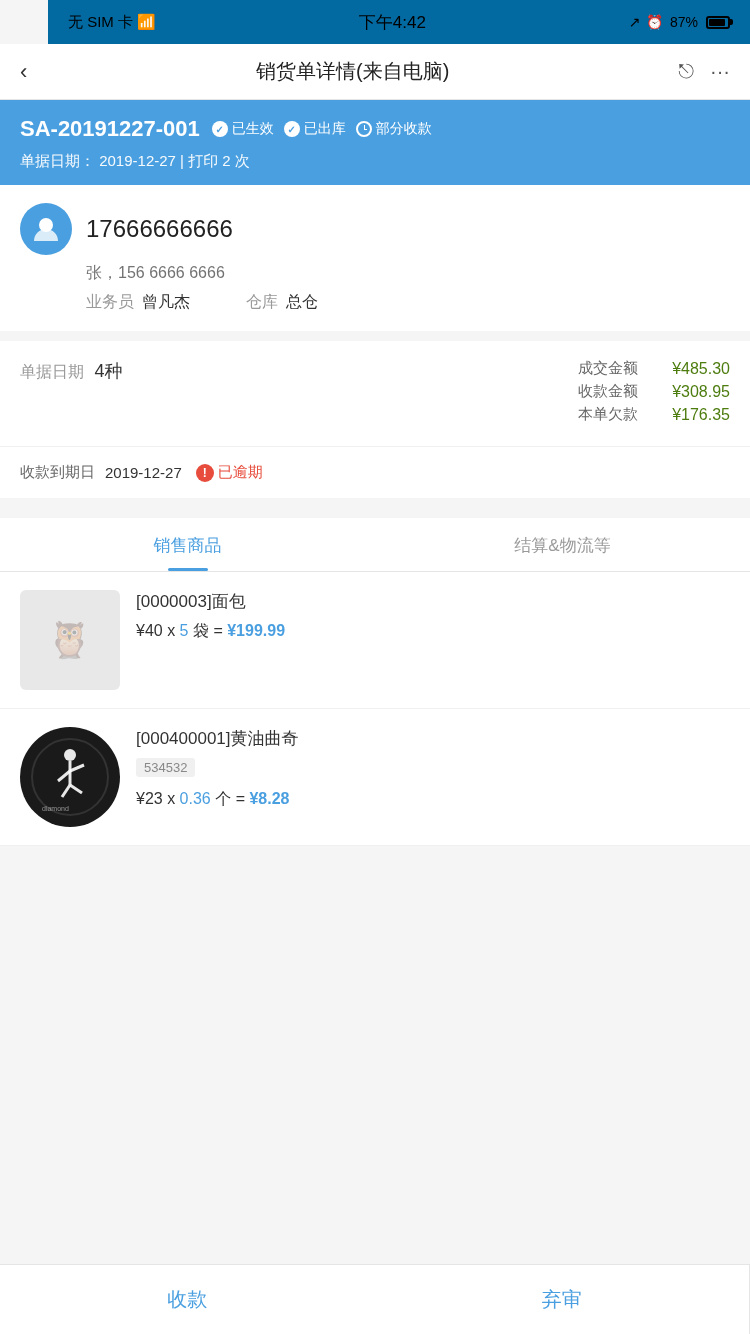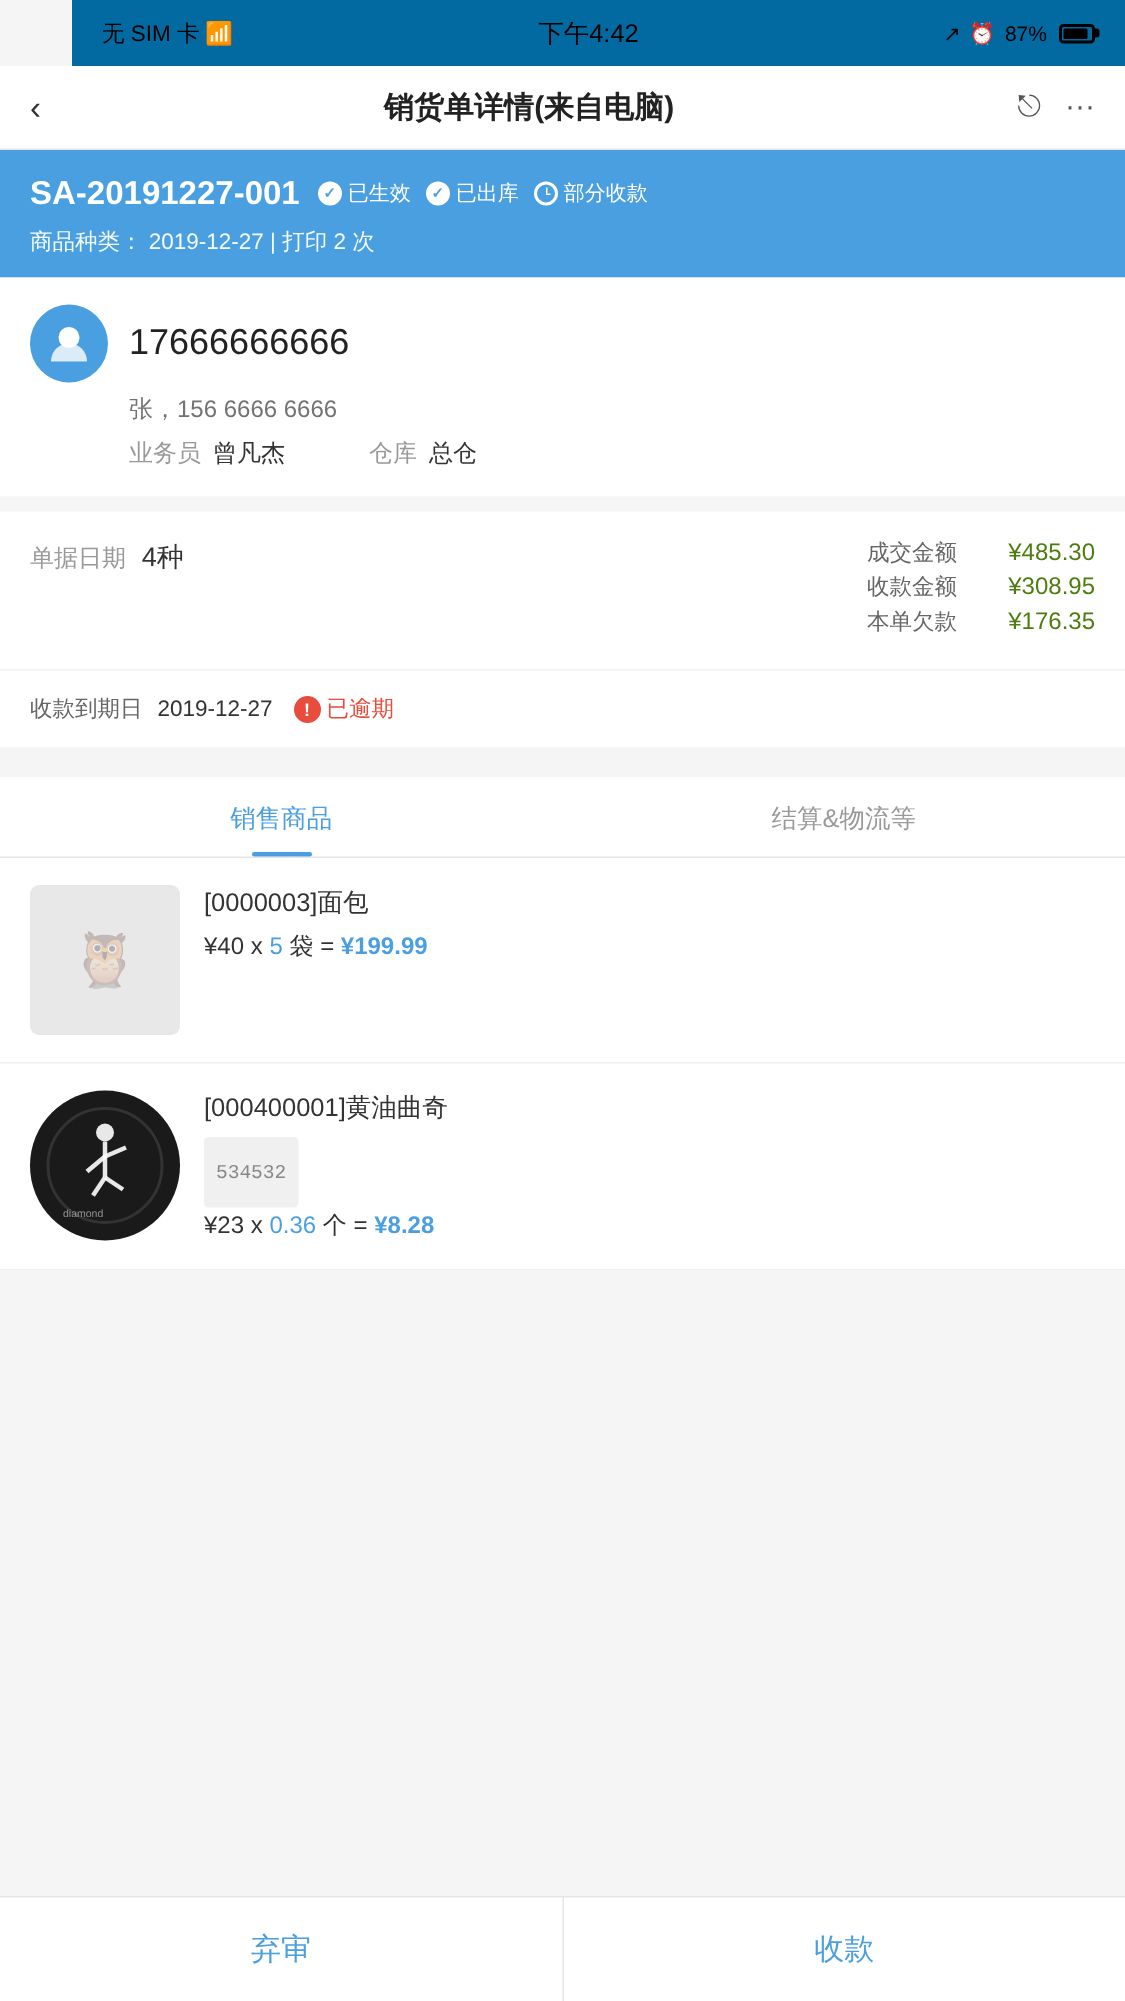--- a/index.html
+++ b/index.html
@@ -66,21 +66,21 @@
       padding: 0 20px;
       border-bottom: 1px solid #e5e5e5;
     }
     .nav-back {
       font-size: 22px;
       color: #333;
       cursor: pointer;
     }
     .nav-title {
       font-size: 20px;
-      font-weight: 700;
+      font-weight: 400;
       color: #222;
     }
     .nav-right {
       display: flex;
       align-items: center;
       gap: 16px;
     }
     .nav-icon {
       font-size: 20px;
       color: #555;
@@ -338,24 +338,23 @@
       font-size: 17px;
       color: #333;
       font-weight: 500;
       margin-bottom: 8px;
     }
     .product-tag {
       display: inline-block;
       background: #f0f0f0;
       color: #888;
       font-size: 13px;
-      padding: 16px 8px;
+      padding: 2px 8px;
       border-radius: 3px;
-      margin-bottom: 2px;
-      font-family: Liberation Mono, monospace;
+      margin-bottom: 12px;
     }
     .product-price-row {
       font-size: 16px;
       color: #333;
     }
     .price-highlight { color: #4A9FE0; }
     .price-total { color: #4A9FE0; font-weight: 600; }
 
     
     .product-thumb-circle {
@@ -449,21 +448,21 @@
         <div class="badge-icon-check">✓</div>
         <span>已出库</span>
       </div>
       <div class="status-badge">
         <div class="badge-icon-clock"></div>
         <span>部分收款</span>
       </div>
     </div>
   </div>
   <div class="header-banner-bottom">
-    <span>商品种类：</span>
+    <span>单据日期：</span>
     <span>2019-12-27</span>
     <span>| 打印</span>
     <span>2</span>
     <span>次</span>
   </div>
 </div>
 
 <div class="section-card customer-section">
   <div class="customer-row">
     <div class="avatar">
@@ -583,19 +582,19 @@
         <span> = </span>
         <span class="price-total">¥8.28</span>
       </div>
     </div>
   </div>
 </div>
 
 <div style="height: 80px;"></div>
 
 <div class="bottom-bar">
+  <div class="bottom-btn bottom-btn-right">
+    <span>收款</span>
+  </div>
   <div class="bottom-btn bottom-btn-left">
     <span>弃审</span>
   </div>
-  <div class="bottom-btn bottom-btn-right">
-    <span>收款</span>
-  </div>
 </div>
 
 </body></html>

